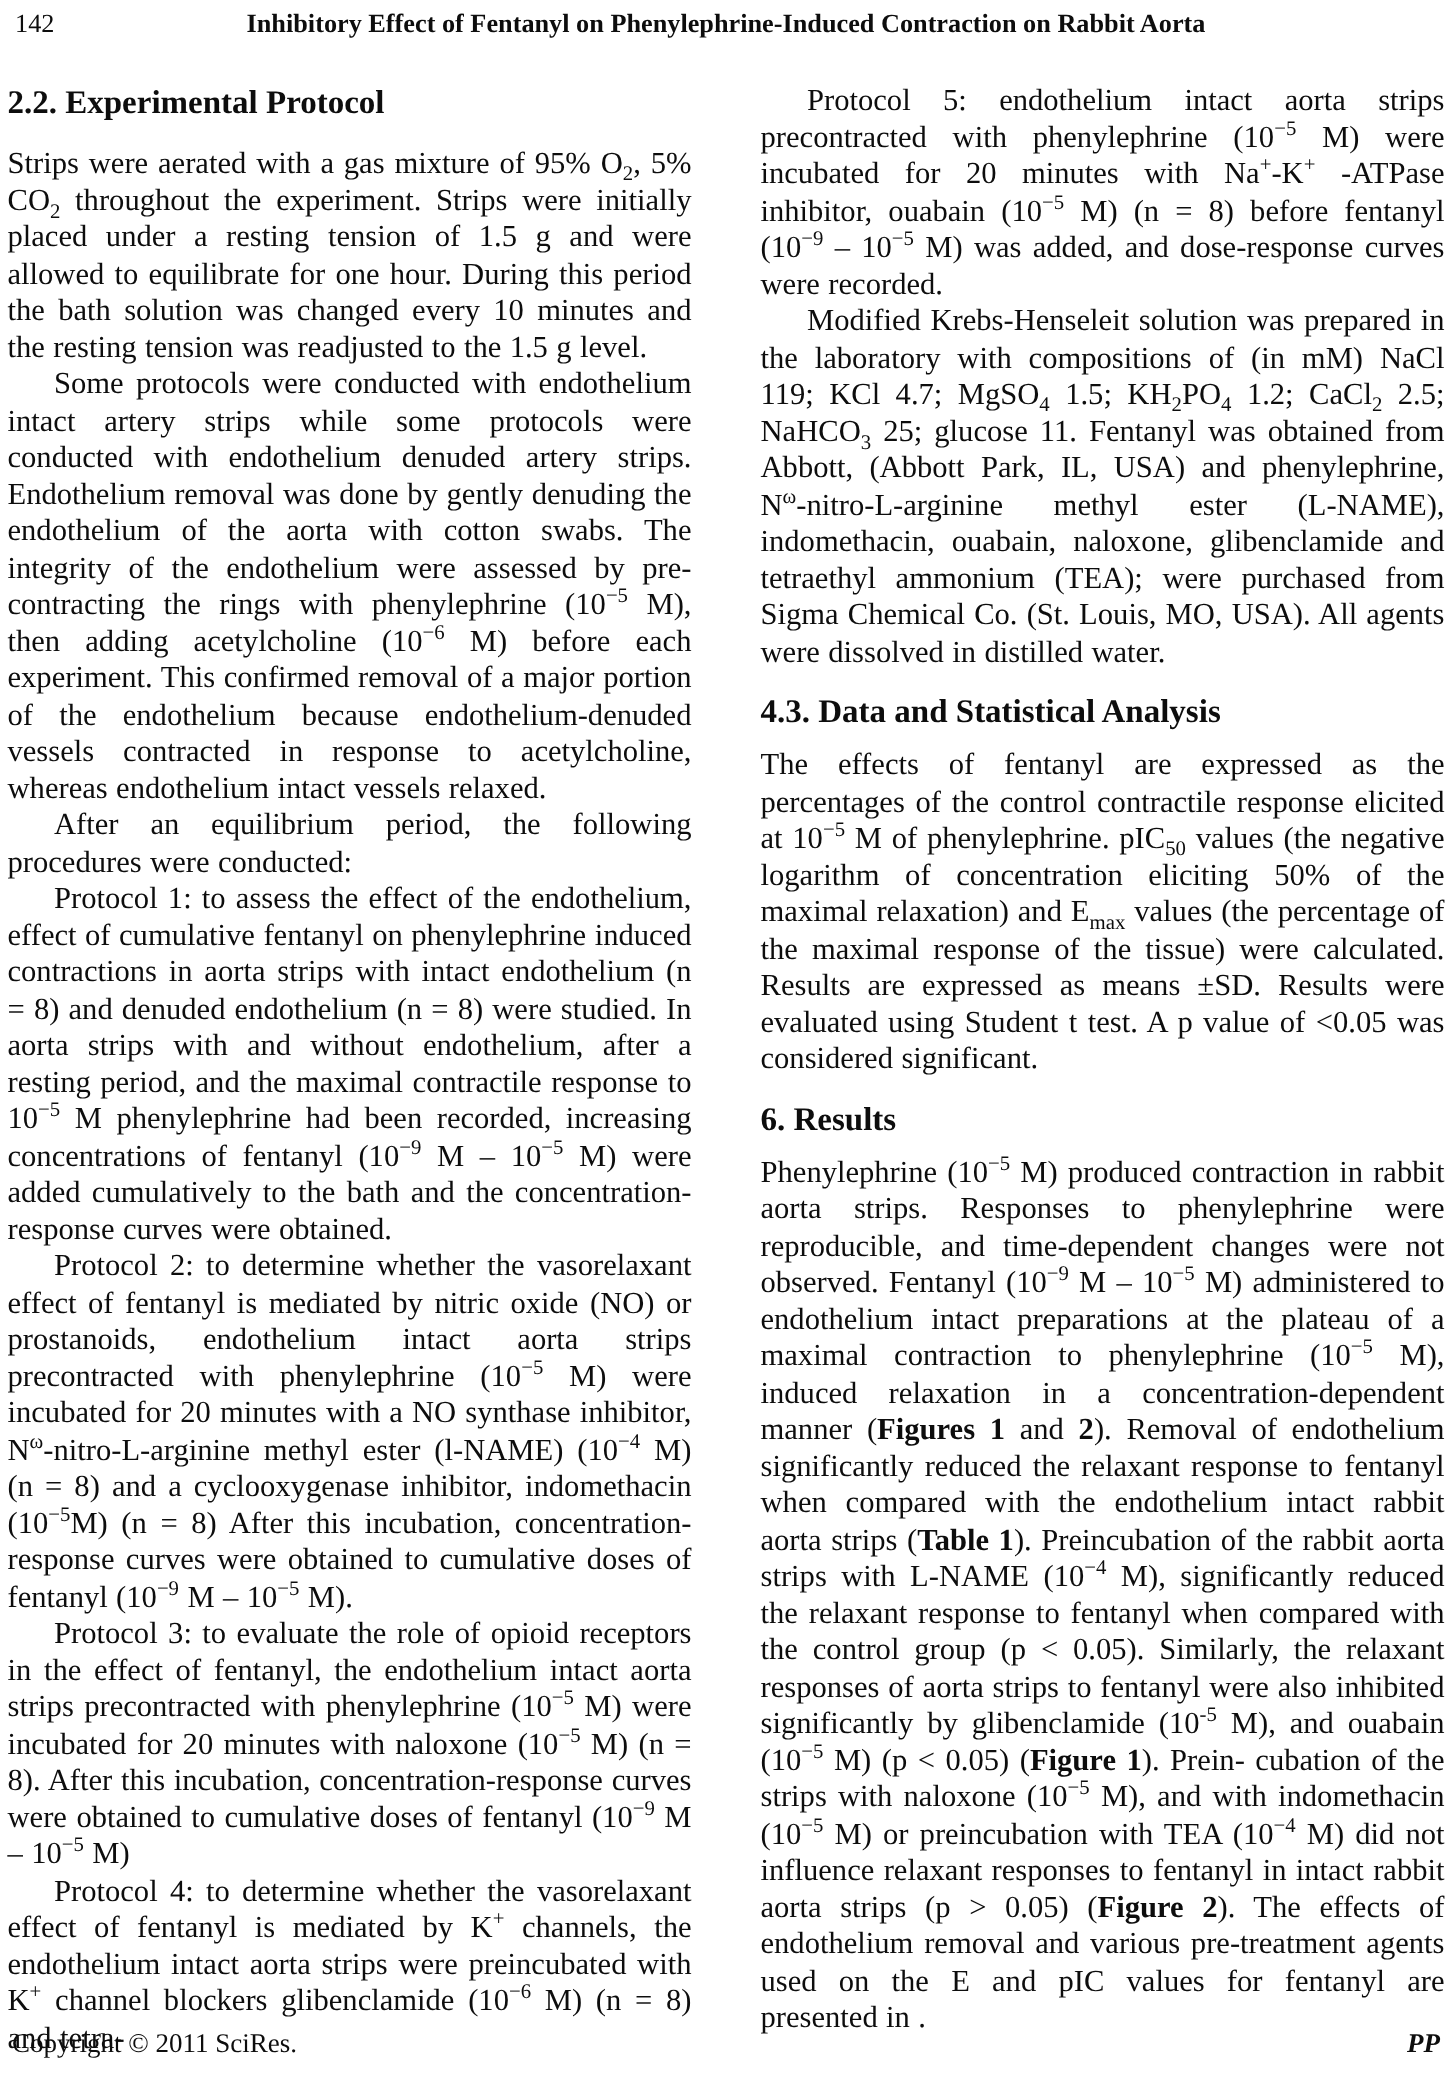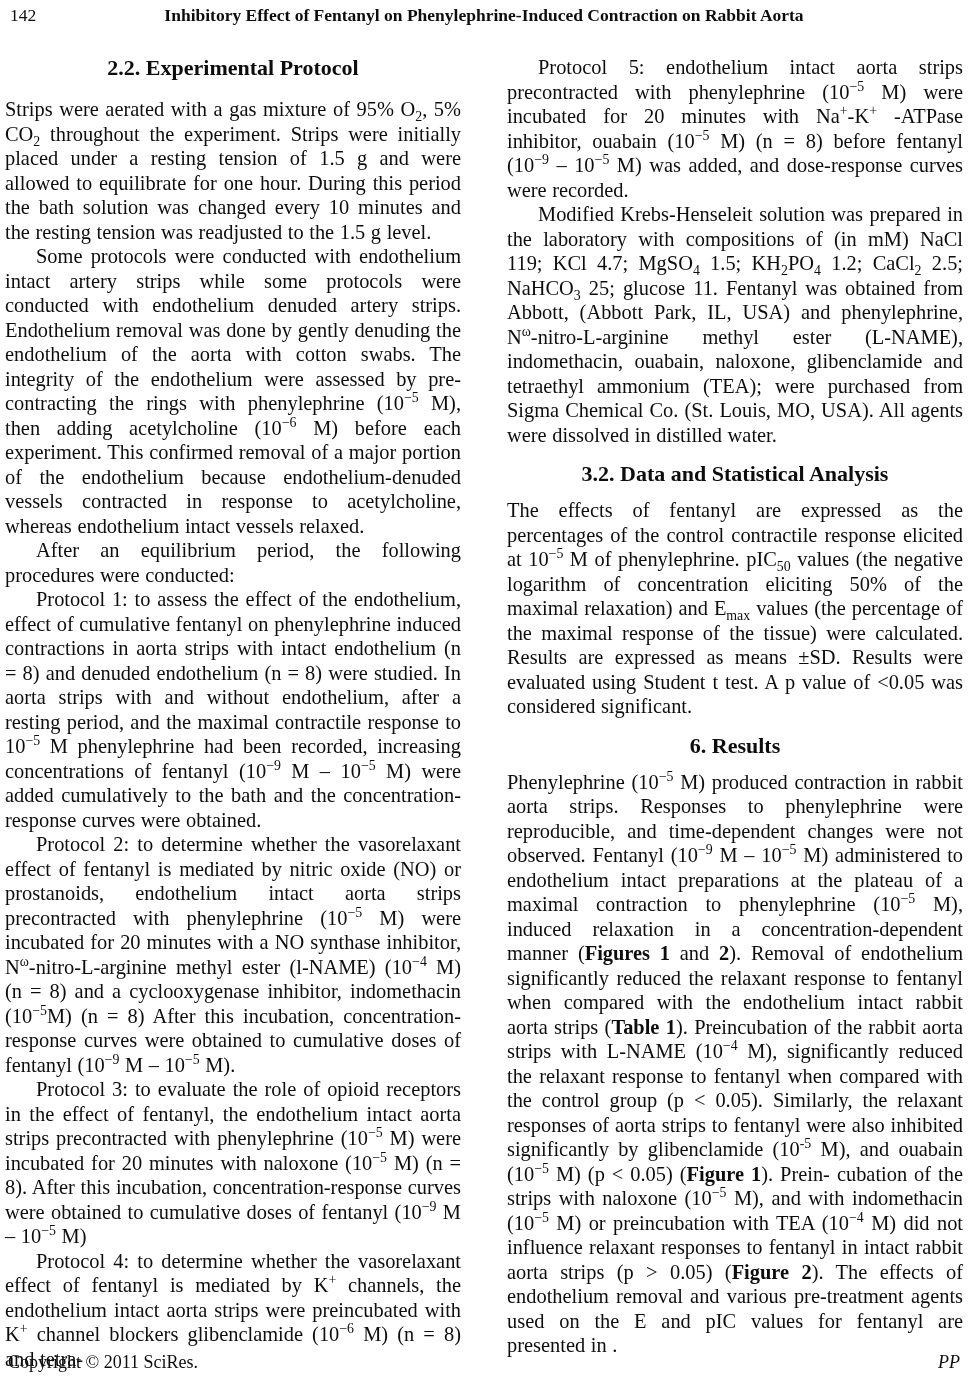--- a/index.html
+++ b/index.html
@@ -29,34 +29,33 @@
     line-height: 24.5px;
     text-align: justify;
     word-spacing: 0.5px;
   }
   .col p.ind { text-indent: 31px; font-family: Liberation Serif, serif; }
   .col h2 {
     font-size: 22px;
     line-height: 26px;
     margin: 0 0 16px 0;
     font-weight: bold;
-    text-align: center;
   }
   .col h2.mid { margin: 14px 0 11px 0; }
   .col .rc-first { margin-top: 2px; }
   sup { font-size: 0.68em; line-height: 0; }
   sub { font-size: 0.68em; line-height: 0; }
   
   .ftr {
     position: absolute; left: 8px; right: 8px; top: 1352px;
     display: flex; justify-content: space-between;
     font-size: 18px;
     gap: 29px;
   }
-  .ftr .pp { font-weight: normal; font-style: italic; }
+  .ftr .pp { font-weight: bold; font-style: italic; }
 </style>
 </head>
 <body>
 
 <div class="page">
 
   <div class="hdr">
     <span class="pageno">142</span>
     <span class="rtitle">Inhibitory Effect of Fentanyl on Phenylephrine-Induced Contraction on Rabbit Aorta</span>
   </div>
@@ -70,21 +69,21 @@
       <p class="ind">After an equilibrium period, the following procedures were conducted:</p>
       <p class="ind">Protocol 1: to assess the effect of the endothelium, effect of cumulative fentanyl on phenylephrine induced contractions in aorta strips with intact endothelium (n = 8) and denuded endothelium (n = 8) were studied. In aorta strips with and without endothelium, after a resting period, and the maximal contractile response to 10<sup>−5</sup> M phenylephrine had been recorded, increasing concentrations of fentanyl (10<sup>−9</sup> M – 10<sup>−5</sup> M) were added cumulatively to the bath and the concentration-response curves were obtained.</p>
       <p class="ind">Protocol 2: to determine whether the vasorelaxant effect of fentanyl is mediated by nitric oxide (NO) or prostanoids, endothelium intact aorta strips precontracted with phenylephrine (10<sup>−5</sup> M) were incubated for 20 minutes with a NO synthase inhibitor, N<sup>ω</sup>-nitro-L-arginine methyl ester (l-NAME) (10<sup>−4</sup> M) (n = 8) and a cyclooxygenase inhibitor, indomethacin (10<sup>−5</sup>M) (n = 8) After this incubation, concentration-response curves were obtained to cumulative doses of fentanyl (10<sup>−9</sup> M – 10<sup>−5</sup> M).</p>
       <p class="ind">Protocol 3: to evaluate the role of opioid receptors in the effect of fentanyl, the endothelium intact aorta strips precontracted with phenylephrine (10<sup>−5</sup> M) were incubated for 20 minutes with naloxone (10<sup>−5</sup> M) (n = 8). After this incubation, concentration-response curves were obtained to cumulative doses of fentanyl (10<sup>−9</sup> M – 10<sup>−5</sup> M)</p>
       <p class="ind">Protocol 4: to determine whether the vasorelaxant effect of fentanyl is mediated by K<sup>+</sup> channels, the endothelium intact aorta strips were preincubated with K<sup>+</sup> channel blockers glibenclamide (10<sup>−6</sup> M) (n = 8) and tetra-</p>
     </section>
 
     <section class="col">
       <p class="ind">Protocol 5: endothelium intact aorta strips precontracted with phenylephrine (10<sup>−5</sup> M) were incubated for 20 minutes with Na<sup>+</sup>-K<sup>+</sup> -ATPase inhibitor, ouabain (10<sup>−5</sup> M) (n = 8) before fentanyl (10<sup>−9</sup> – 10<sup>−5</sup> M) was added, and dose-response curves were recorded.</p>
       <p class="ind">Modified Krebs-Henseleit solution was prepared in the laboratory with compositions of (in mM) NaCl 119; KCl 4.7; MgSO<sub>4</sub> 1.5; KH<sub>2</sub>PO<sub>4</sub> 1.2; CaCl<sub>2</sub> 2.5; NaHCO<sub>3</sub> 25; glucose 11. Fentanyl was obtained from Abbott, (Abbott Park, IL, USA) and phenylephrine, N<sup>ω</sup>-nitro-L-arginine methyl ester (L-NAME), indomethacin, ouabain, naloxone, glibenclamide and tetraethyl ammonium (TEA); were purchased from Sigma Chemical Co. (St. Louis, MO, USA). All agents were dissolved in distilled water.</p>
-      <h2 class="mid">3.2. Data and Statistical Analysis</h2>
+      <h2 class="mid">4.3. Data and Statistical Analysis</h2>
       <p>The effects of fentanyl are expressed as the percentages of the control contractile response elicited at 10<sup>−5</sup> M of phenylephrine. pIC<sub>50</sub> values (the negative logarithm of concentration eliciting 50% of the maximal relaxation) and E<sub>max</sub> values (the percentage of the maximal response of the tissue) were calculated. Results are expressed as means ±SD. Results were evaluated using Student t test. A p value of &lt;0.05 was considered significant.</p>
       <h2 class="mid">6. Results</h2>
       <p>Phenylephrine (10<sup>−5</sup> M) produced contraction in rabbit aorta strips. Responses to phenylephrine were reproducible, and time-dependent changes were not observed. Fentanyl (10<sup>−9</sup> M – 10<sup>−5</sup> M) administered to endothelium intact preparations at the plateau of a maximal contraction to phenylephrine (10<sup>−5</sup> M), induced relaxation in a concentration-dependent manner (<b>Figures 1</b> and <b>2</b>). Removal of endothelium significantly reduced the relaxant response to fentanyl when compared with the endothelium intact rabbit aorta strips (<b>Table 1</b>). Preincubation of the rabbit aorta strips with L-NAME (10<sup>−4</sup> M), significantly reduced the relaxant response to fentanyl when compared with the control group (p &lt; 0.05). Similarly, the relaxant responses of aorta strips to fentanyl were also inhibited significantly by glibenclamide (10<sup>-5</sup> M), and ouabain (10<sup>−5</sup> M) (p &lt; 0.05) (<b>Figure 1</b>). Prein- cubation of the strips with naloxone (10<sup>−5</sup> M), and with indomethacin (10<sup>−5</sup> M) or preincubation with TEA (10<sup>−4</sup> M) did not influence relaxant responses to fentanyl in intact rabbit aorta strips (p &gt; 0.05) (<b>Figure 2</b>). The effects of endothelium removal and various pre-treatment agents used on the E and pIC values for fentanyl are presented in .</p>
     </section>
 
   </div>
 
   <div class="ftr">
     <span>Copyright © 2011 SciRes.</span>
     <span class="pp">PP</span>

